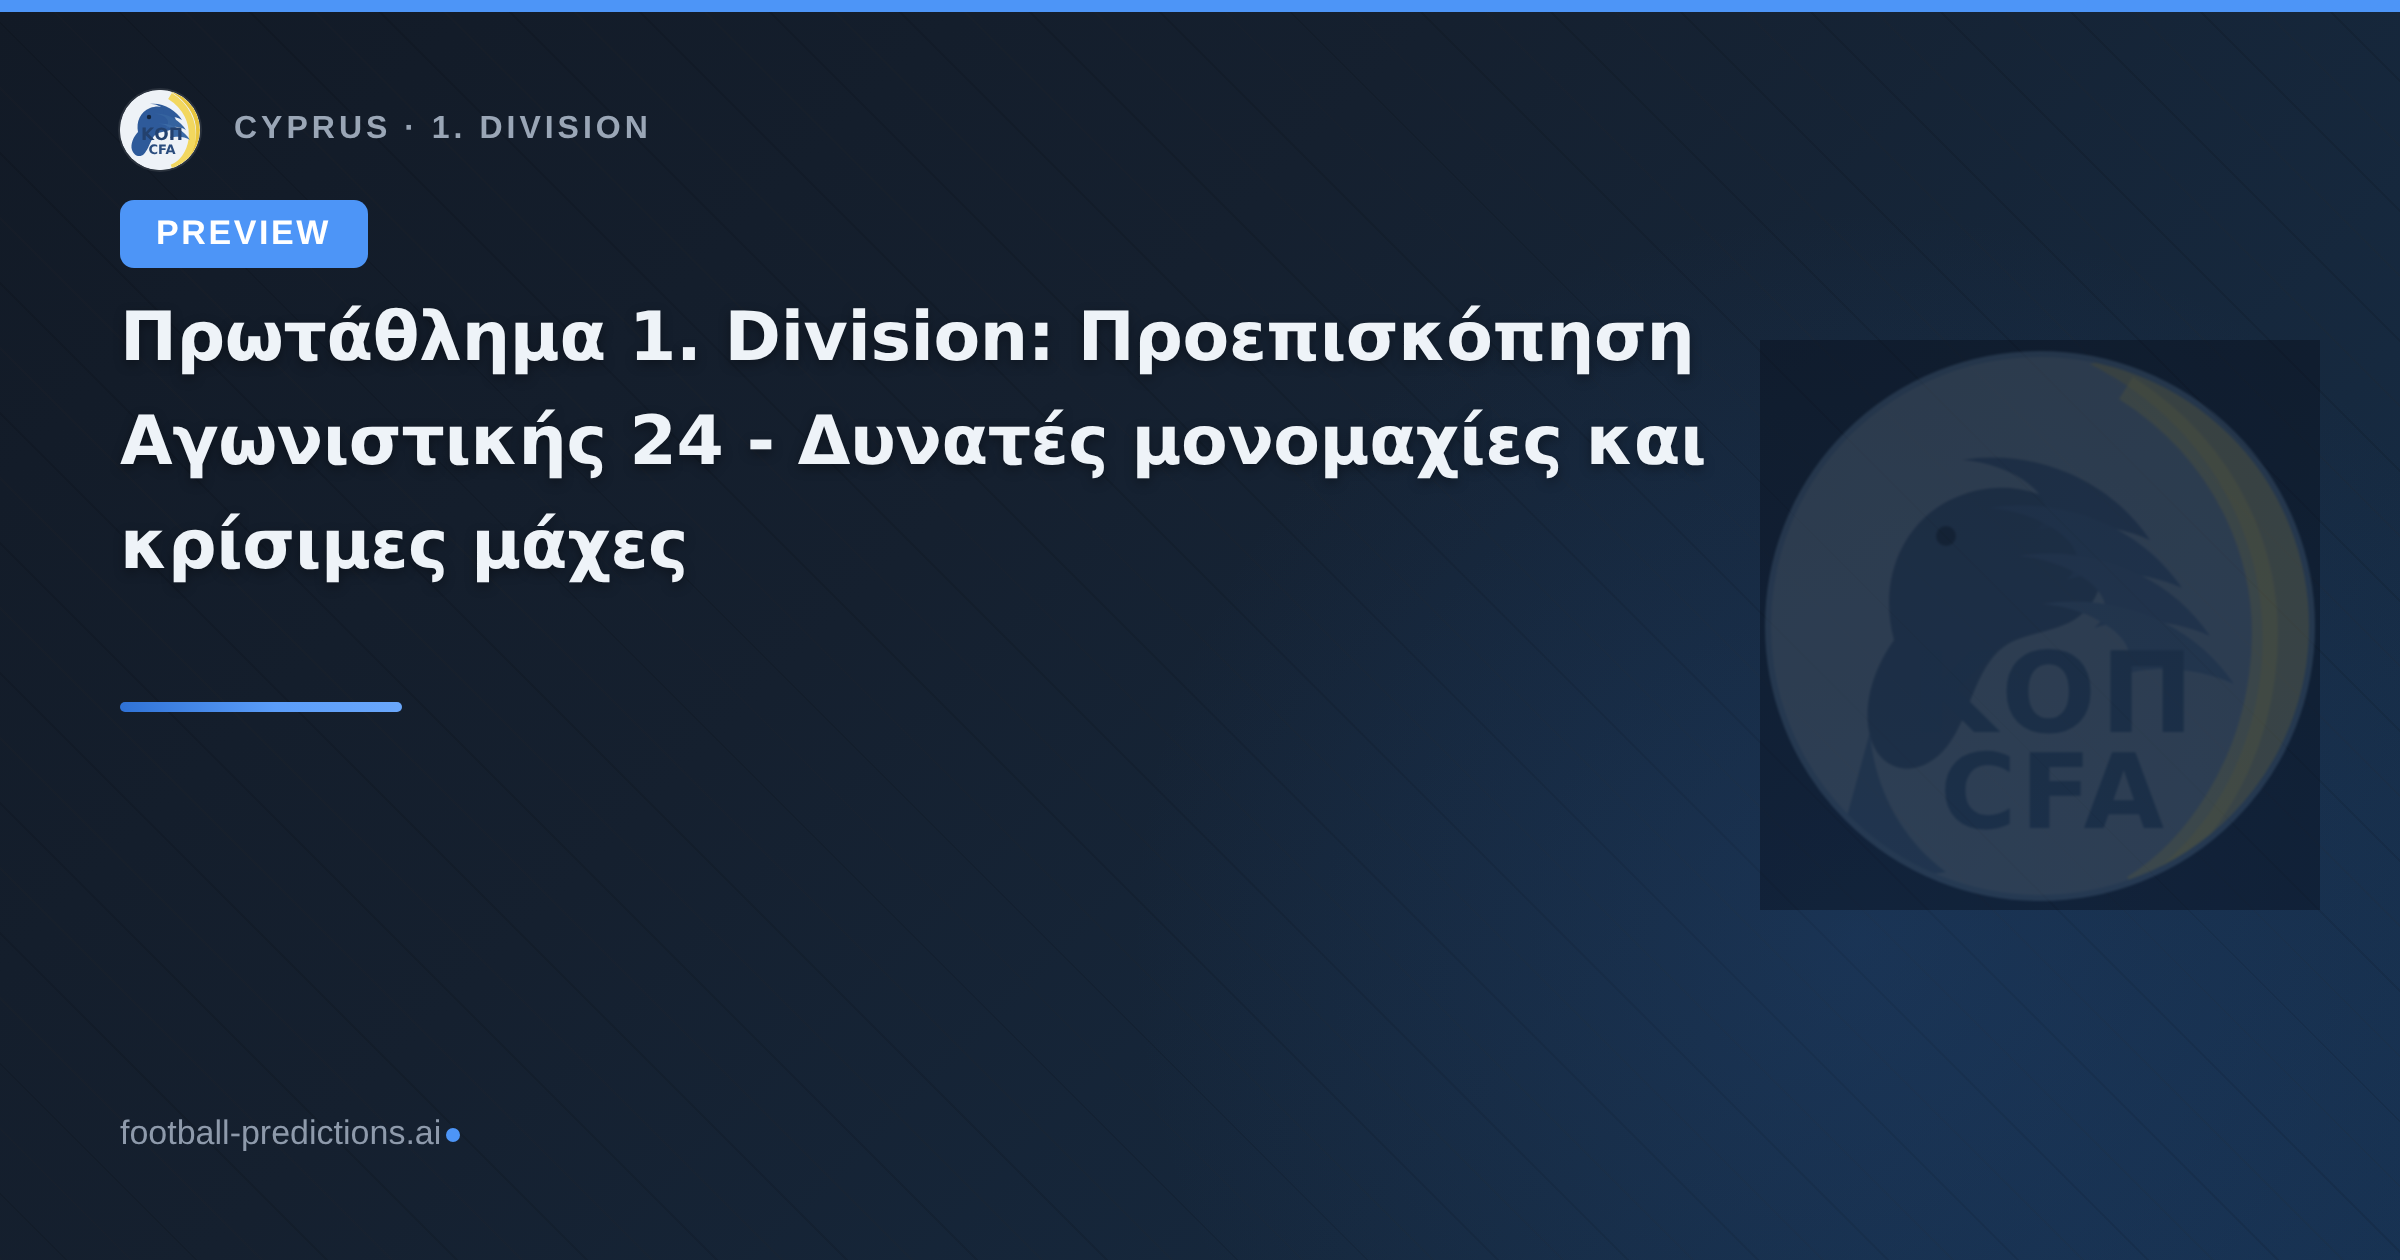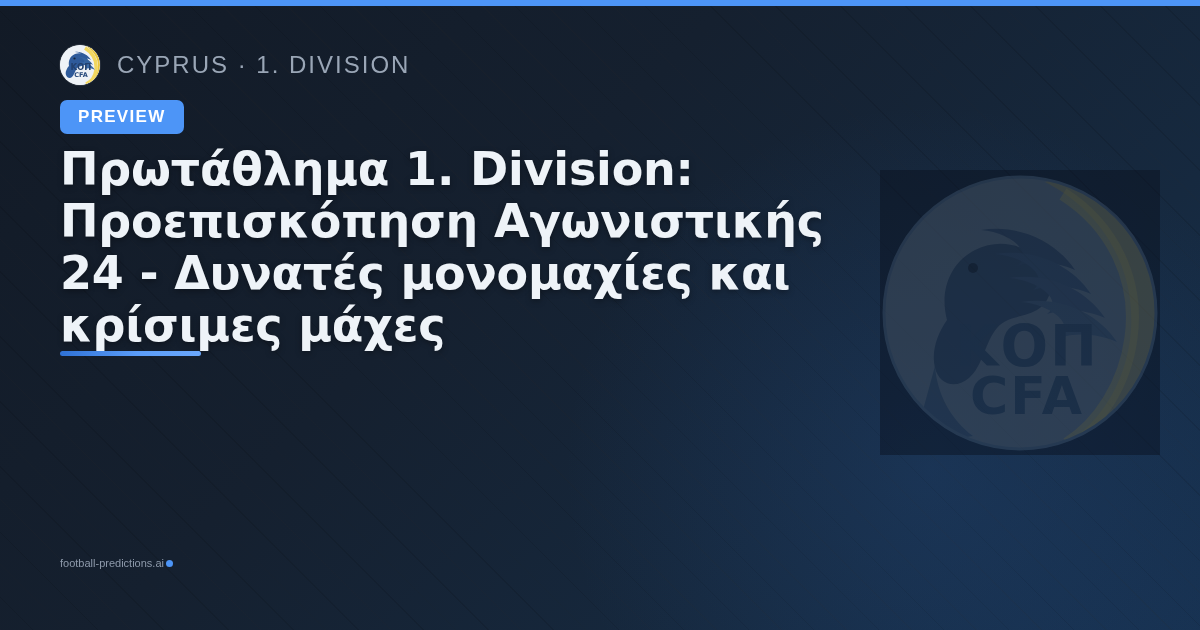--- a/index.html
+++ b/index.html
@@ -83,24 +83,24 @@
     height:40px;
     border-radius:50%;
     overflow:hidden;
     flex:0 0 auto;
     position:relative;
     background:#e9eef4;
     box-shadow:0 0 0 1px rgba(255,255,255,0.10);
   }
 
   .league-meta {
-    font-size:24px;
+    font-size:16px;
     letter-spacing:2.0px;
     color:#9aa6b6;
-    font-weight:400;
+    font-weight:700;
     white-space:nowrap;
     font-family:"Liberation Sans", sans-serif;
     text-align:center;
   }
 
   
   .preview-badge {
     position:absolute;
     left:60px;
     top:100px;
@@ -115,21 +115,21 @@
     font-family:"Liberation Sans", sans-serif;
   }
 
   
   .title {
     position:absolute;
     left:60px;
     top:143px;
     width:830px;
     color:#eef3f8;
-    font-size:46px;
+    font-size:34px;
     font-weight:bold;
     line-height:52px;
     letter-spacing:-0.2px;
     font-family:"DejaVu Sans", sans-serif;
     text-shadow:0 2px 6px rgba(0,0,0,0.35);
   }
 
   
   .accent-rule {
     position:absolute;
@@ -142,21 +142,21 @@
   }
 
   
   .footer {
     position:absolute;
     left:60px;
     top:557px;
     display:flex;
     align-items:center;
     gap:2px;
-    font-size:11px;
+    font-size:17px;
     color:#8e9aab;
     font-family:"Liberation Sans", sans-serif;
     white-space:nowrap;
   }
   .footer-dot {
     width:7px;
     height:7px;
     border-radius:50%;
     background:#4d95f7;
     flex:0 0 auto;

